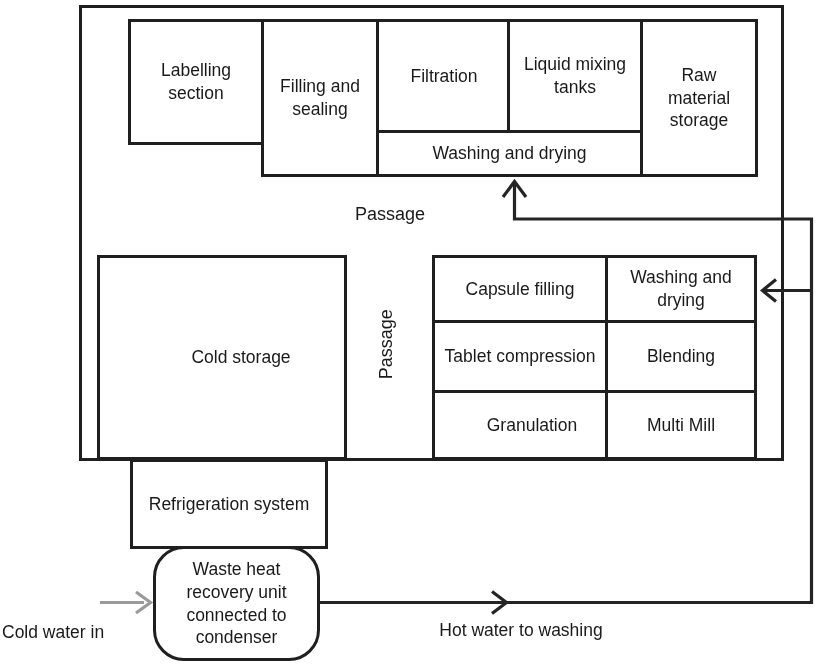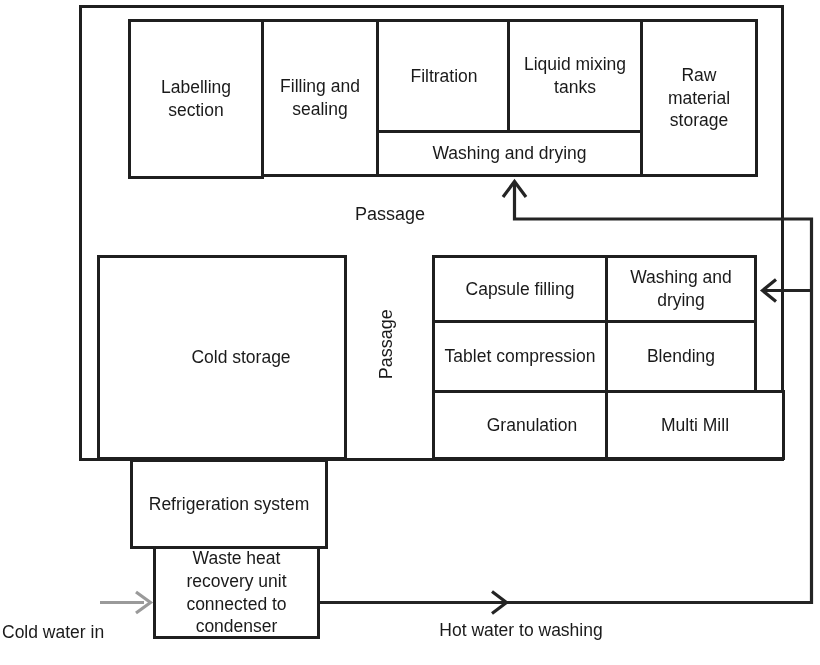--- a/index.html
+++ b/index.html
@@ -25,37 +25,37 @@
     padding:2px 6px;
   }
   .outer{
     position:absolute;
     box-sizing:border-box;
     border:3px solid #1f1f1f;
     left:79px;top:5px;width:705px;height:456px;
     background:#ffffff;
   }
   
-  .b-labelling{left:128px;top:19px;width:136px;height:160px;}
+  .b-labelling{left:128px;top:19px;width:136px;height:126px;}
   .b-filling{left:261px;top:19px;width:118px;height:158px;align-items:center;}
   .b-filtration{left:376px;top:19px;width:134px;height:114px;padding-left:8px;}
   .b-liquid{left:507px;top:19px;width:136px;height:114px;}
   .b-washing-top{left:376px;top:130px;width:267px;height:47px;}
   .b-raw{left:640px;top:19px;width:118px;height:158px;}
   
   .b-cold{left:97px;top:255px;width:250px;height:205px;padding-left:44px;}
   .b-capsule{left:432px;top:255px;width:176px;height:68px;}
   .b-washing-mid{left:605px;top:255px;width:152px;height:68px;}
   .b-tablet{left:432px;top:320px;width:176px;height:73px;}
   .b-blending{left:605px;top:320px;width:152px;height:73px;}
   .b-granulation{left:432px;top:390px;width:200px;height:70px;}
-  .b-multimill{left:605px;top:390px;width:180px;height:70px;}
+  .b-multimill{left:605px;top:390px;width:152px;height:70px;}
   
   .b-refrigeration{left:130px;top:459px;width:198px;height:90px;}
-  .b-wasteheat{left:153px;top:546px;width:167px;height:93px;}
+  .b-wasteheat{left:153px;top:546px;width:167px;height:115px;border-radius:31px;}
 
   .lbl{
     position:absolute;
     font-size:18px;
     line-height:1.25;
     white-space:nowrap;
   }
   .lbl-passage-h{left:320px;top:203px;width:140px;text-align:center;}
   .lbl-passage-v{
     left:386px;top:344px;width:0;height:0;

